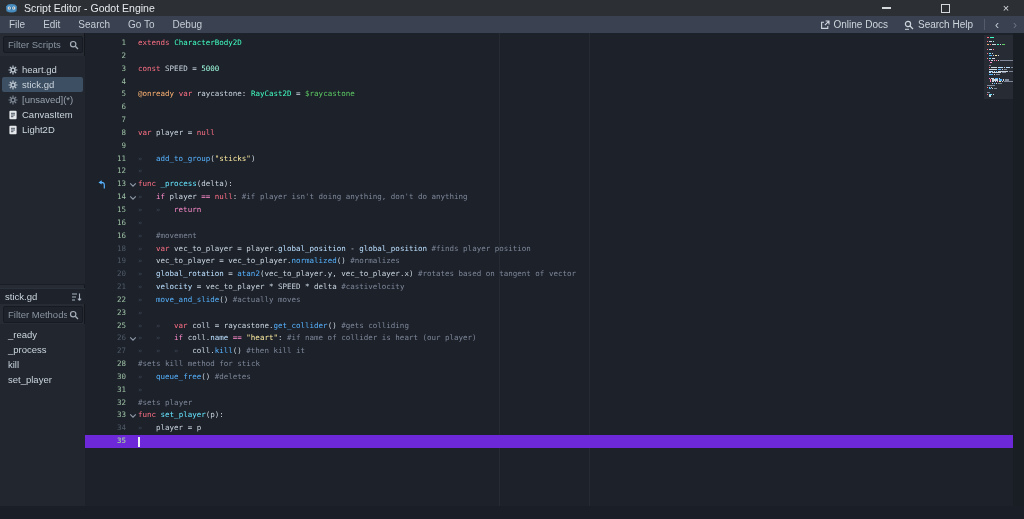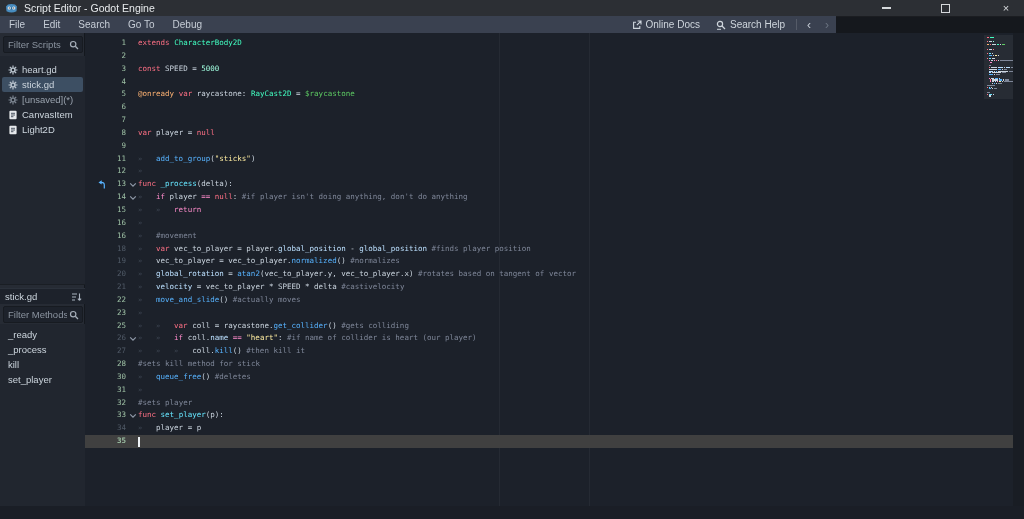--- a/index.html
+++ b/index.html
@@ -8,21 +8,21 @@
   
   #titlebar{position:absolute;left:0;top:0;width:1024px;height:16px;background:#2c2f34;
             border-bottom:1px solid #1b1d21;display:flex;align-items:center;}
   #titlebar .godot-logo{margin:0 6px 0 5px;display:flex;}
   #titlebar .title{color:#e7eaec;font-size:10.5px;}
   .winbtn{color:#d6d9dc;font-size:11px;width:14px;text-align:center;line-height:14px;}
   #btn-min{position:absolute;left:882px;top:7px;width:9px;height:1.5px;background:#d6d9dc;}
   #btn-max{position:absolute;left:941px;top:4px;width:7px;height:7px;border:1.2px solid #d6d9dc;}
   #btn-close{position:absolute;left:999px;top:1px;}
   
-  #menubar{position:absolute;left:0;top:16px;width:836px;height:17px;background:#3a4150;
+  #menubar{position:absolute;left:0;top:16px;width:1024px;height:17px;background:#3a4150;
            border-bottom:1px solid #171b22;display:flex;align-items:center;}
   .menu-item{color:#c6cdd6;font-size:10px;padding:0 9px;line-height:17px;}
   #menu-right{margin-left:auto;display:flex;align-items:center;height:17px;}
   .mr-btn{display:flex;align-items:center;gap:4px;color:#cfd6dd;font-size:10px;padding:0 8px;}
   .mr-sep{width:1px;height:11px;background:rgba(255,255,255,0.14);margin:0 3px;}
   .nav-arrow{font-size:12px;padding:0 7px;color:#c3cad4;line-height:16px;}
   .nav-arrow.dim{color:#69727f;}
   
   #sidebar{position:absolute;left:0;top:33px;width:85px;height:473px;background:#262b34;
            border-right:1px solid #14181e;box-sizing:border-box;}
@@ -45,21 +45,21 @@
   #current-script-row .cs-label{color:#ccd5dd;font-size:9.5px;padding-left:5px;flex:1;}
   #current-script-row .cs-sort{margin-right:3px;display:flex;}
   #filter-methods{top:273px;}
   #method-list{position:absolute;left:0;top:291px;width:85px;height:182px;background:#21262f;
                padding-top:3px;box-sizing:border-box;}
   
   #editor{position:absolute;left:85px;top:33px;width:939px;height:473px;background:#1c212a;overflow:hidden;}
   .guideline{position:absolute;top:0;width:1px;height:473px;background:rgba(255,255,255,0.045);}
   #code-lines{position:absolute;left:0;top:4px;width:928px;}
   .crow{position:relative;height:12.857px;width:928px;}
-  .crow.cur{background:#404040;font-weight:bold;}
+  .crow.cur{background:#6d28d9;font-weight:bold;}
   .g-ovr{position:absolute;left:12px;top:2px;display:flex;}
   .g-num{position:absolute;left:8px;top:0;width:33px;text-align:right;
          font-family:"DejaVu Sans Mono",monospace;font-size:7.5px;line-height:12.857px;}
   .g-num.safe{color:#9dc0a4;}
   .g-num.unsafe{color:#505a67;}
   .g-fold{position:absolute;left:44px;top:3px;display:flex;}
   .ctext{position:absolute;left:53px;top:0;white-space:pre;
          font-family:"DejaVu Sans Mono",monospace;font-size:7.5px;line-height:12.857px;}
   .tab{display:inline-block;width:18.05px;color:#3f4854;font-size:7px;}
   .caret{position:absolute;left:0;top:1.5px;width:1.5px;height:10px;background:#eef2f6;}

